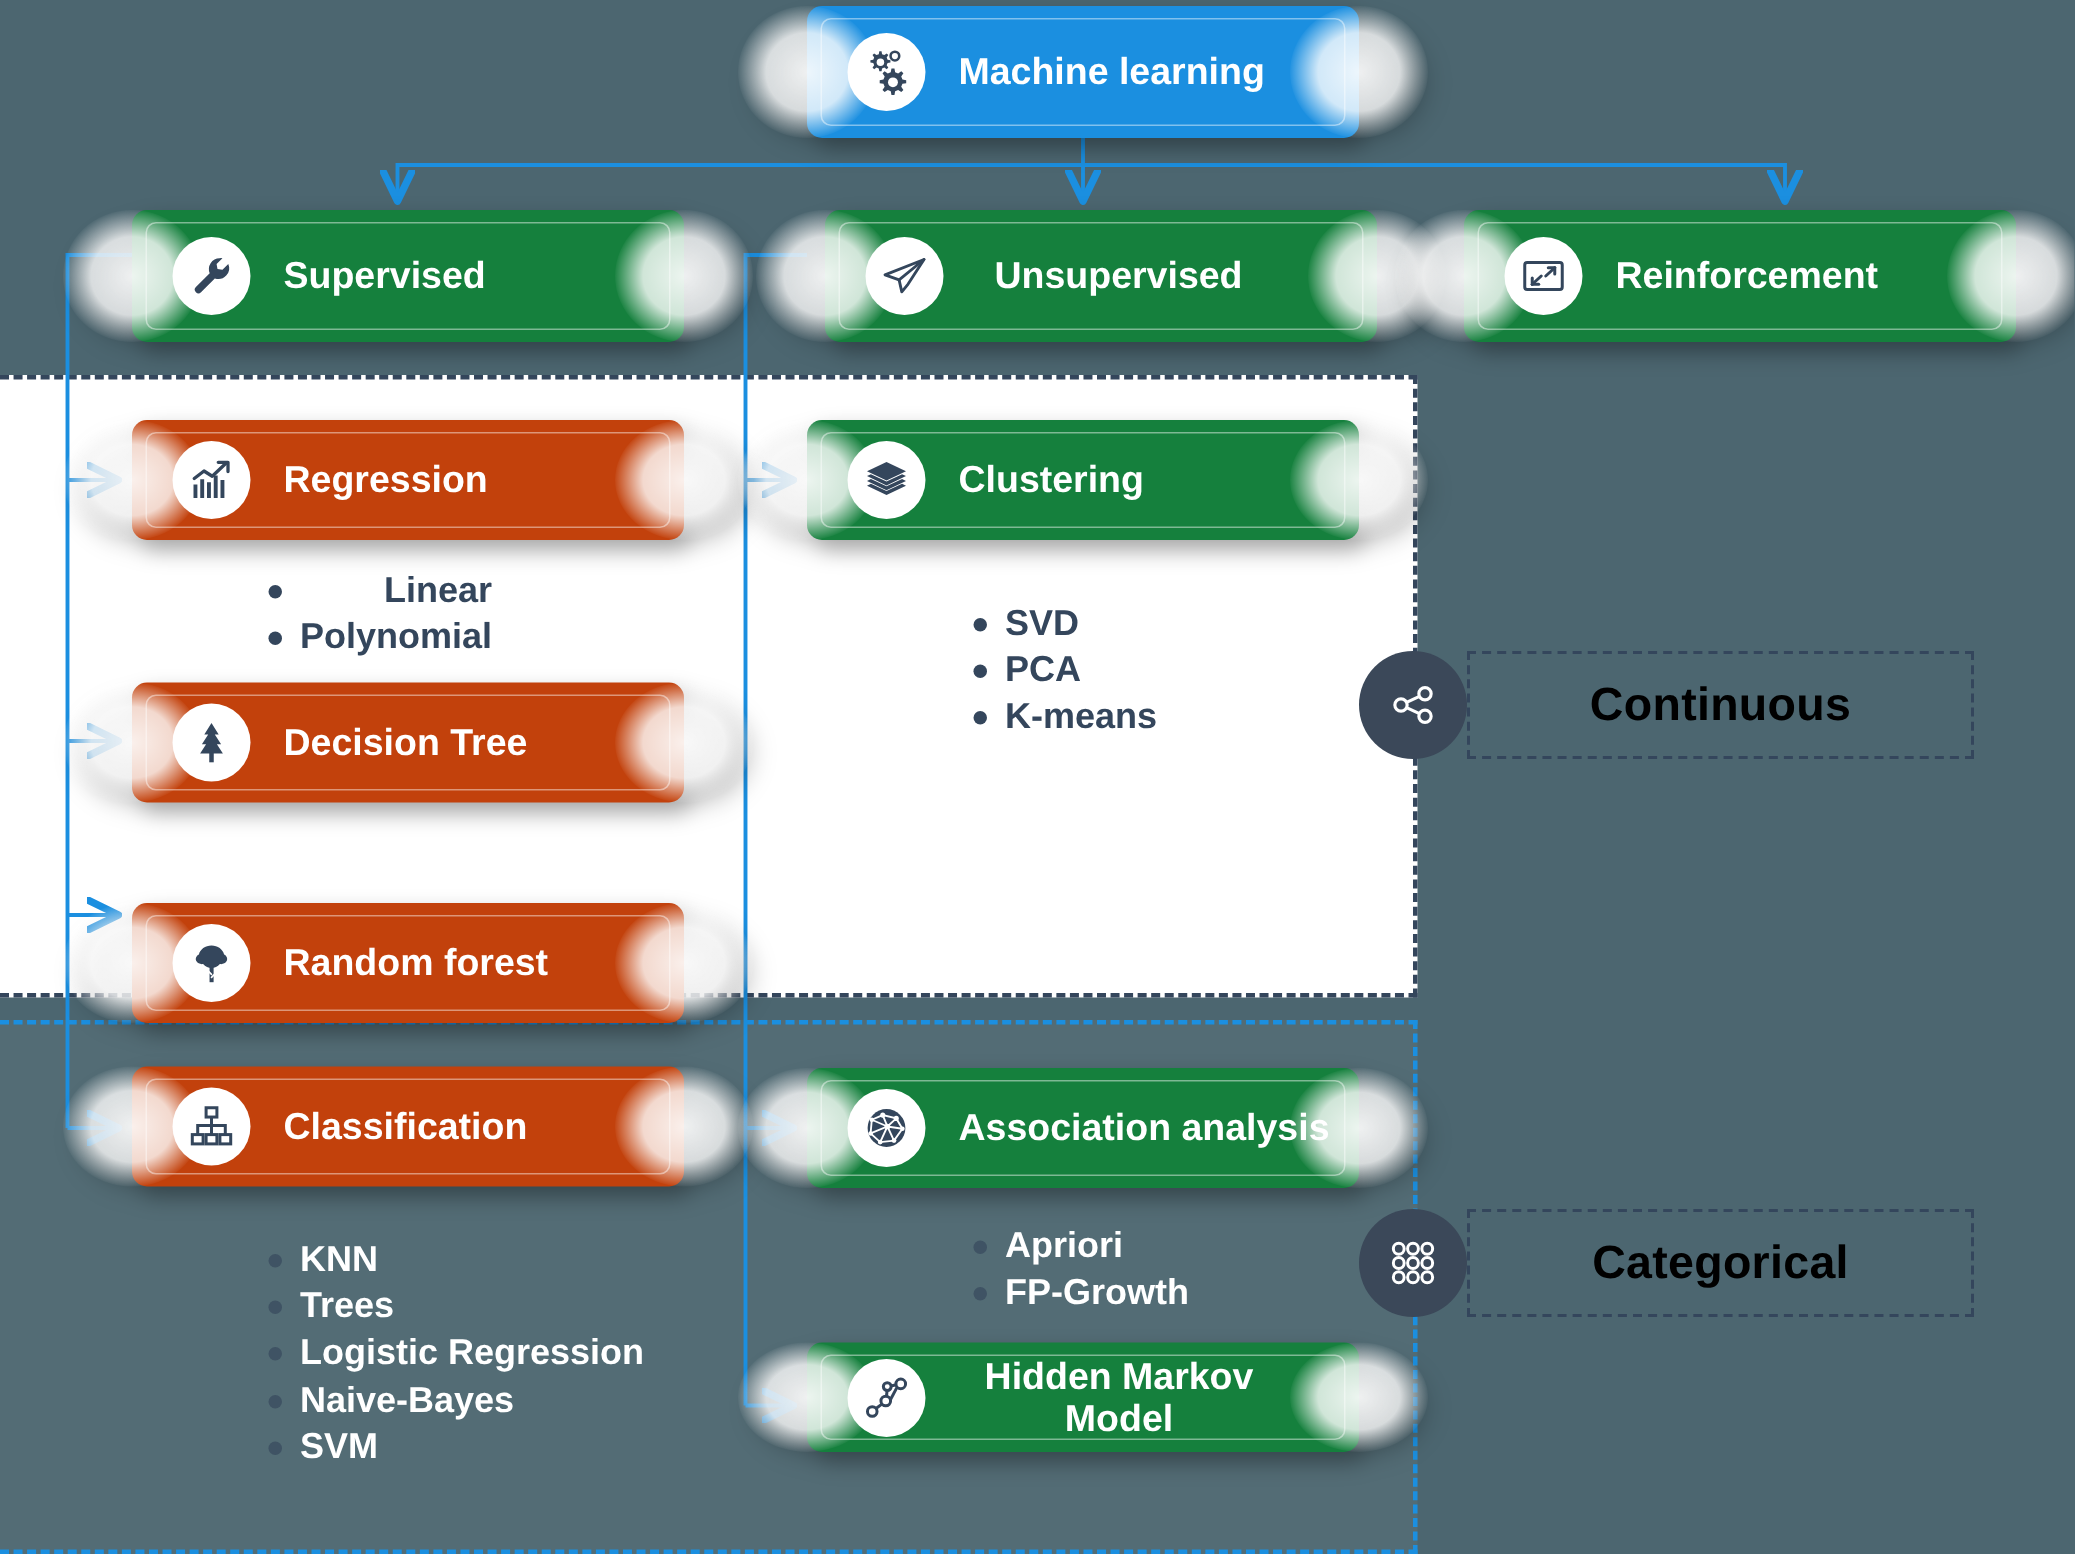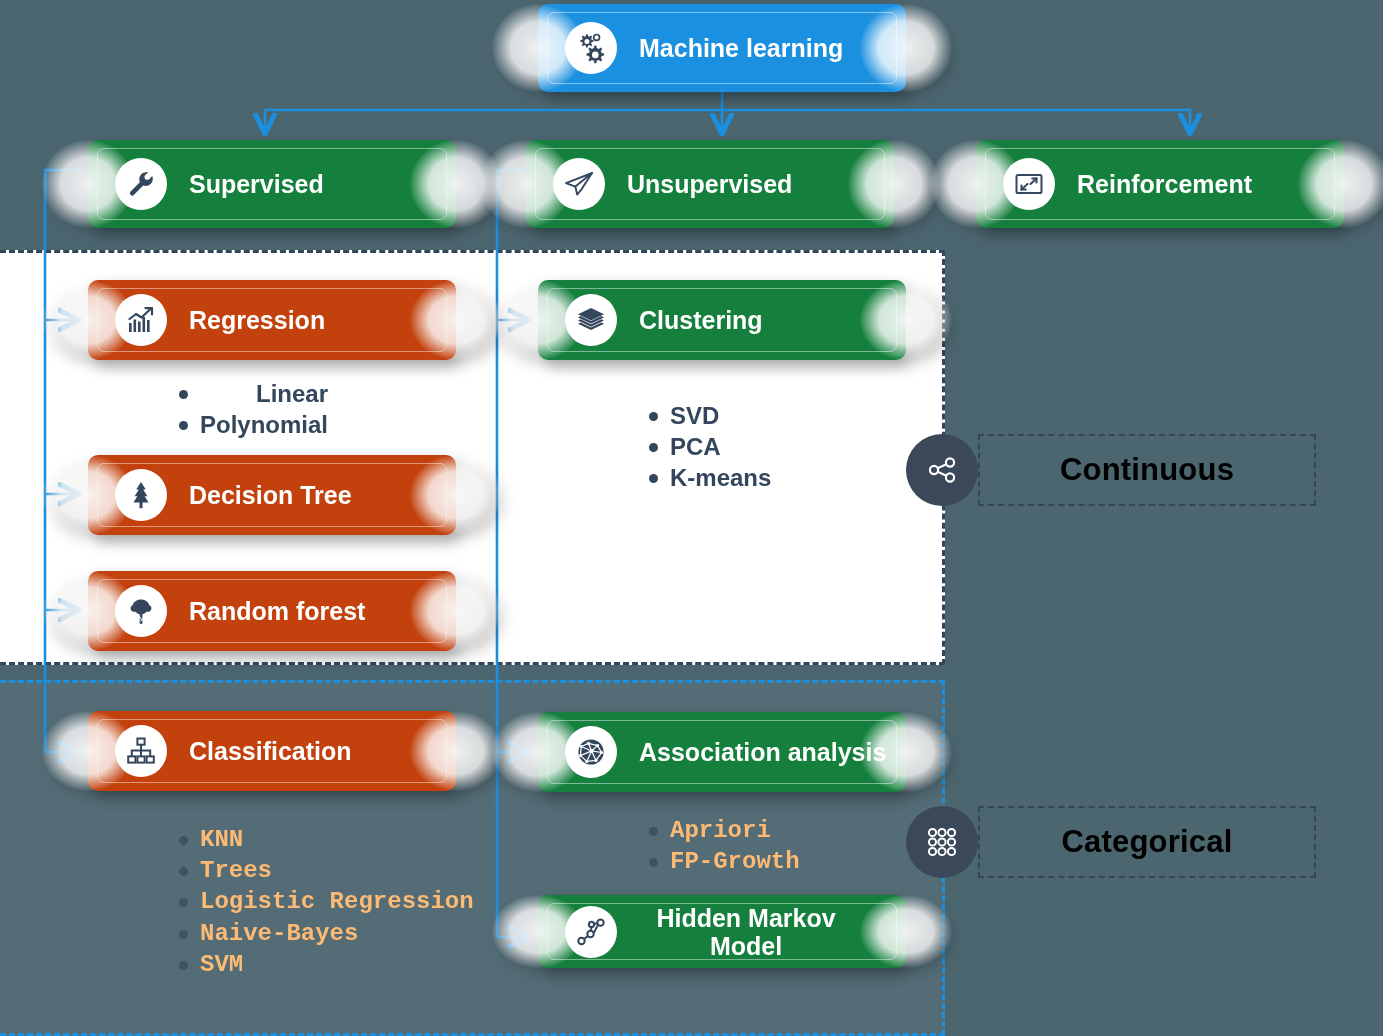--- a/index.html
+++ b/index.html
@@ -127,21 +127,21 @@
   .bullets li::before {
     content: "";
     position: absolute;
     left: 1px;
     top: 12px;
     width: 9px;
     height: 9px;
     border-radius: 50%;
     background: #34465c;
   }
-  .bullets.muted { color: #fdba74; font-family: Liberation Mono, monospace; }
+  .bullets.muted { color: #ffffff; }
   .bullets.muted li::before { background: #3f5364; }
 
   
   .legend {
     position: absolute;
     box-sizing: border-box;
     border: 2px dashed #34465c;
     height: 72px;
     display: flex;
     align-items: center;
@@ -222,21 +222,21 @@
     <div class="ear right"></div>
     <div class="inner"></div>
     <div class="badge">
       <svg width="30" height="30" viewBox="0 0 30 30">
         <path d="M20.4 3.2a7.2 7.2 0 0 0-6.6 10.0L4.6 22.4a2.4 2.4 0 0 0 3.4 3.4l9.2-9.2a7.2 7.2 0 0 0 9.0-9.6l-3.9 3.9-3.3-.6-.6-3.3 3.9-3.9a7.2 7.2 0 0 0-1.9-.0z" fill="#34465c"></path>
       </svg>
     </div>
     <div class="title">Supervised</div>
   </div>
 
-  <div class="node teal" style="left:526px; top:140px; width:368px; height:88px;">
+  <div class="node teal" style="left:550px; top:140px; width:368px; height:88px;gap:12px;">
     <div class="ear left"></div>
     <div class="ear right"></div>
     <div class="inner"></div>
     <div class="badge">
       <svg width="32" height="32" viewBox="0 0 32 32">
         <g fill="none" stroke="#34465c" stroke-width="1.9" stroke-linejoin="round" stroke-linecap="round">
           <path d="M29 5 L3 15.2 L12.4 18.6 L29 5 Z"></path>
           <path d="M12.4 18.6 L14.2 26.6 L18.4 21.4 L29 5"></path>
         </g>
       </svg>
@@ -296,21 +296,21 @@
       <svg width="30" height="30" viewBox="0 0 30 30">
         <g fill="#34465c">
           <path d="M15 2 L19.8 9.6 L17.2 9.6 L21.4 16.2 L18.6 16.2 L22.6 22.4 L7.4 22.4 L11.4 16.2 L8.6 16.2 L12.8 9.6 L10.2 9.6 Z"></path>
           <rect x="13.5" y="21.6" width="3" height="6.6"></rect>
         </g>
       </svg>
     </div>
     <div class="title">Decision Tree</div>
   </div>
 
-  <div class="node slate" style="left:88px; top:571px; width:368px; height:80px;">
+  <div class="node slate" style="left:88px; top:602px; width:368px; height:80px;">
     <div class="ear left"></div>
     <div class="ear right"></div>
     <div class="inner"></div>
     <div class="badge">
       <svg width="30" height="30" viewBox="0 0 30 30">
         <g fill="#34465c">
           <path d="M15 3.4c-4.2 0-7.6 2.6-8.4 5.9-1.9.9-2.6 3.0-1.6 4.6.8 1.4 2.6 2.1 4.4 1.8 1.5 1.7 3.6 2.6 5.6 2.6s4.1-.9 5.6-2.6c1.8.3 3.6-.4 4.4-1.8 1.0-1.6.3-3.7-1.6-4.6-.8-3.3-4.2-5.9-8.4-5.9z"></path>
           <rect x="13.7" y="16.4" width="2.7" height="11.4"></rect>
         </g>
         <g stroke="#ffffff" stroke-width="1.1" fill="none" stroke-linecap="round">

